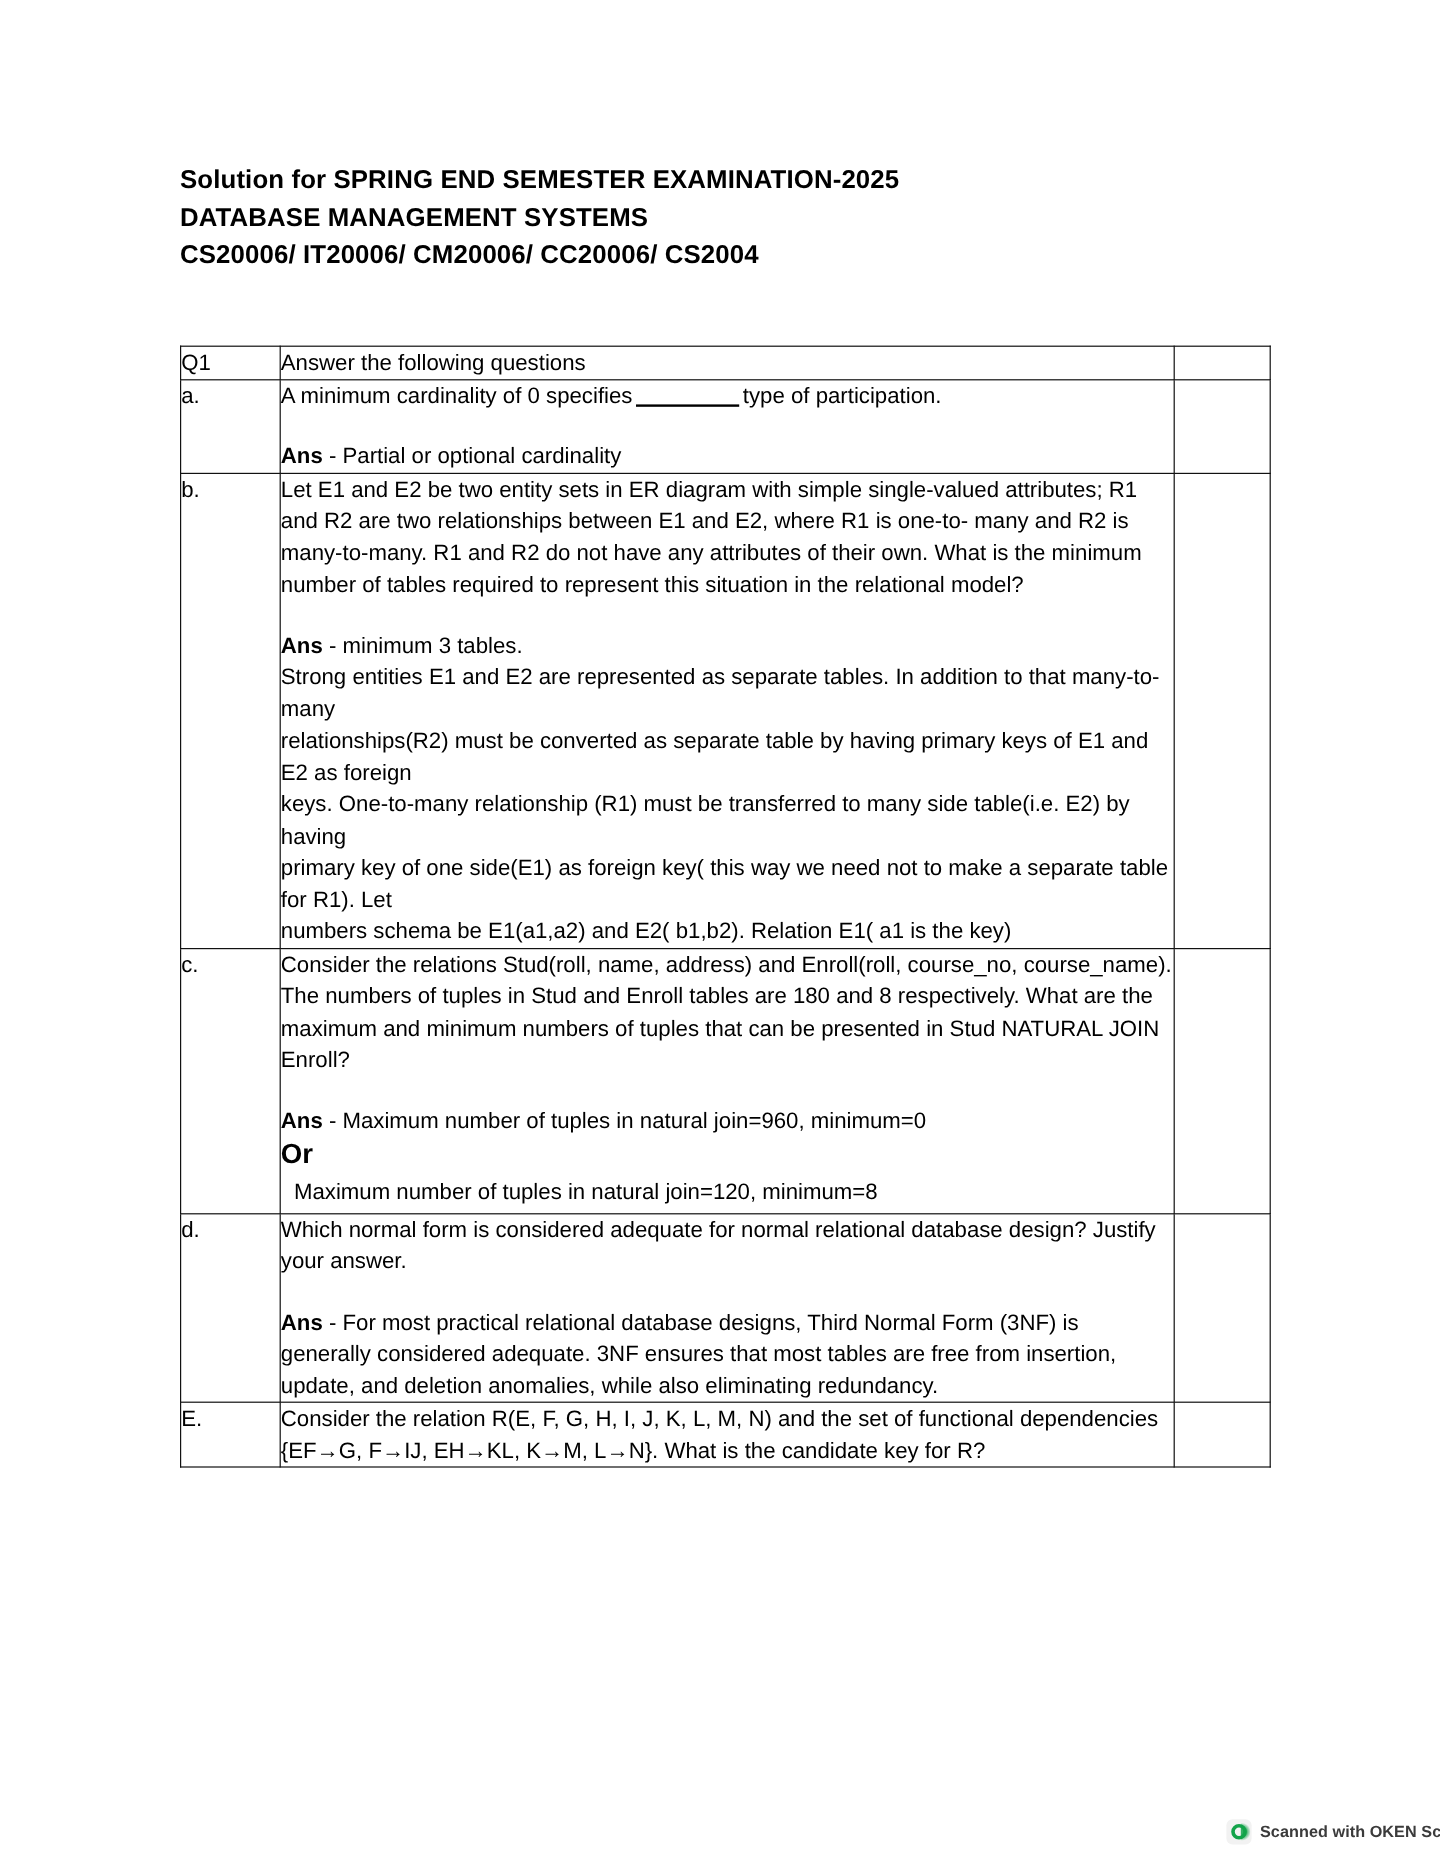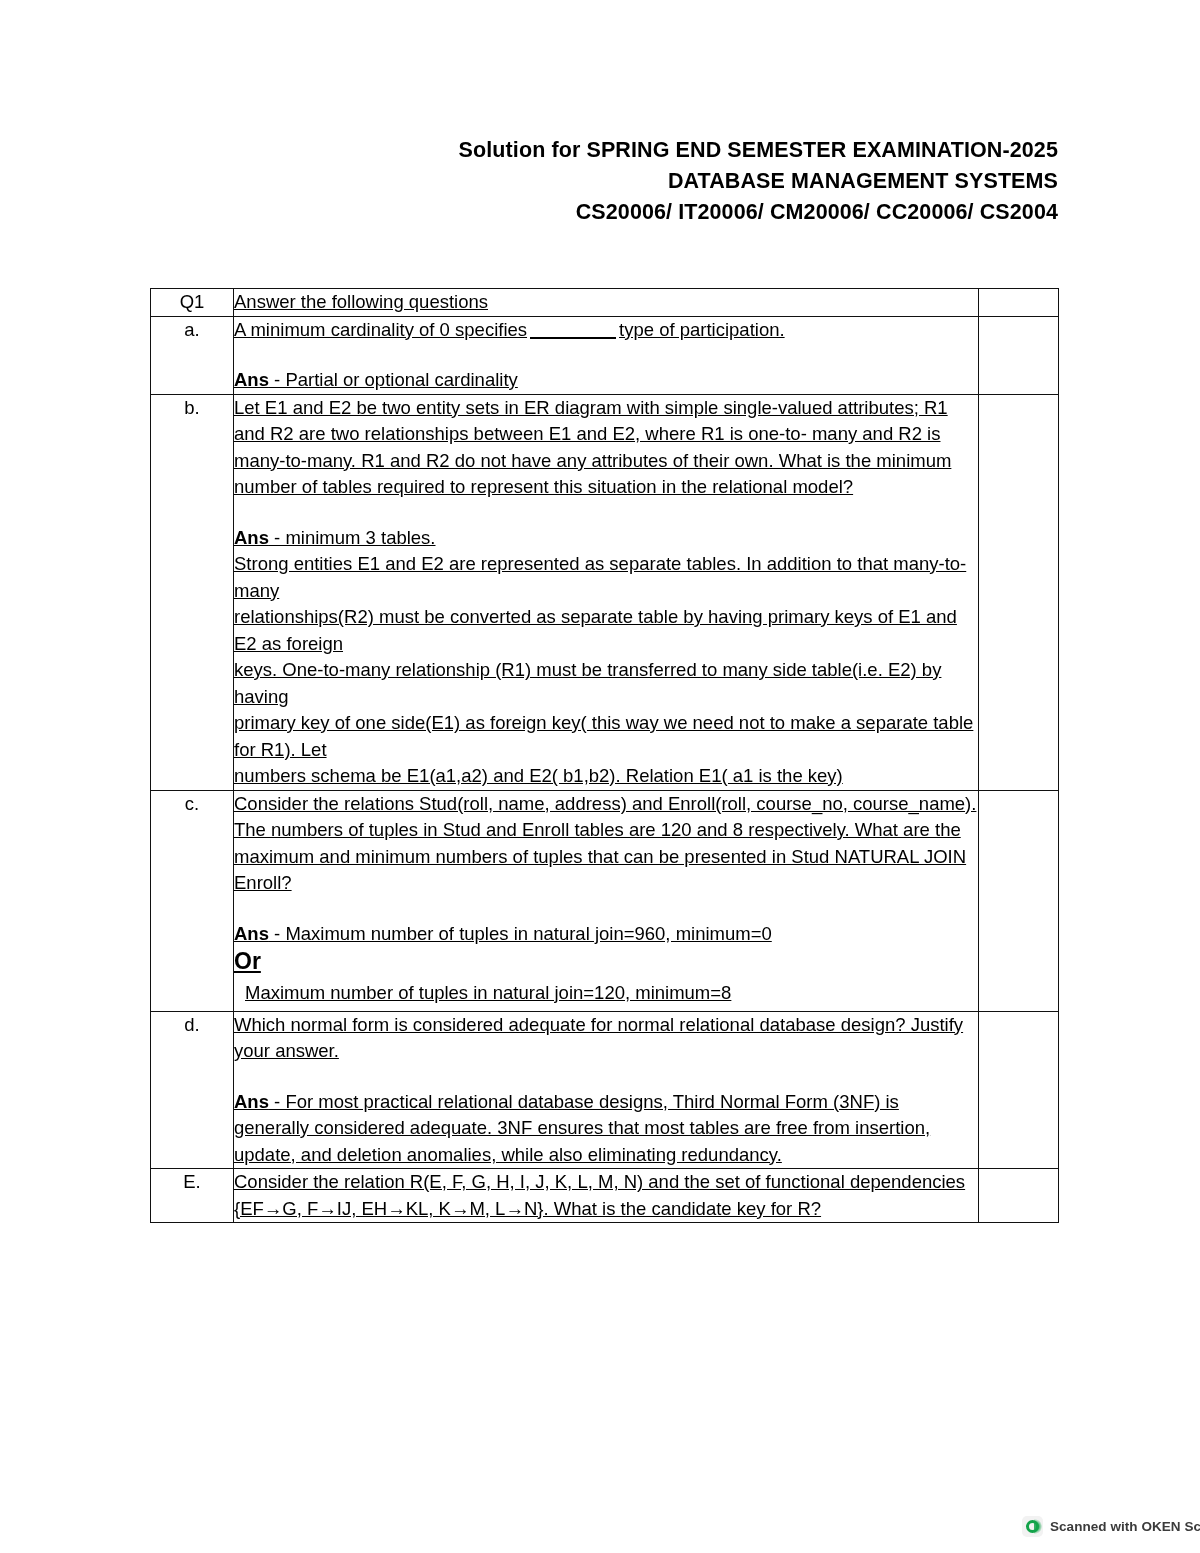--- a/index.html
+++ b/index.html
@@ -21,21 +21,21 @@
     inset: 0;
     background: #ffffff;
   }
 
   
   .doc-header {
     position: absolute;
     left: 150px;
     top: 135px;
     width: 908px;
-    text-align: right;
+    text-align: left;
   }
   .doc-header .hline {
     font-weight: bold;
     font-size: 21.5px;
     line-height: 31px;
     letter-spacing: 0.1px;
     white-space: nowrap;
   }
 
   
@@ -53,27 +53,25 @@
     padding: 0;
   }
   .col-label { width: 83px; }
   .col-body  { width: 745px; }
   .col-marks { width: 80px; }
 
   .lbl {
     font-size: 18.5px;
     line-height: 26px;
     padding: 11px 0 10px 11px;
-    text-align: center;
   }
   .body-cell {
     font-size: 18.5px;
     line-height: 26.5px;
     padding: 11px 14px 12px 14px;
-    text-decoration: underline;
   }
   .marks-cell { padding: 0; }
 
   .para { margin: 0; }
   .para + .para { margin-top: 24px; }
   .tight { margin: 0; }
 
   b.ans { font-weight: bold; }
 
   .blank-fill {
@@ -195,21 +193,21 @@
           <p class="tight">keys. One-to-many relationship (R1) must be transferred to many side table(i.e. E2) by having</p>
           <p class="tight">primary key of one side(E1) as foreign key( this way we need not to make a separate table for R1). Let</p>
           <p class="tight">numbers schema be E1(a1,a2) and E2( b1,b2). Relation E1( a1 is the key)</p>
         </td>
         <td class="marks-cell"></td>
       </tr>
 
       <tr>
         <td class="lbl">c.</td>
         <td class="body-cell pad-b-c">
-          <p class="para">Consider the relations Stud(roll, name, address) and Enroll(roll, course_no, course_name). The numbers of tuples in Stud and Enroll tables are 120 and 8 respectively. What are the maximum and minimum numbers of tuples that can be presented in Stud NATURAL JOIN Enroll?</p>
+          <p class="para">Consider the relations Stud(roll, name, address) and Enroll(roll, course_no, course_name). The numbers of tuples in Stud and Enroll tables are 180 and 8 respectively. What are the maximum and minimum numbers of tuples that can be presented in Stud NATURAL JOIN Enroll?</p>
           <p class="para"><b class="ans">Ans</b><span> - Maximum number of tuples in natural join=960, minimum=0</span></p>
           <p class="or-line">Or</p>
           <p class="or-after">Maximum number of tuples in natural join=120, minimum=8</p>
         </td>
         <td class="marks-cell"></td>
       </tr>
 
       <tr>
         <td class="lbl">d.</td>
         <td class="body-cell pad-b-d">

